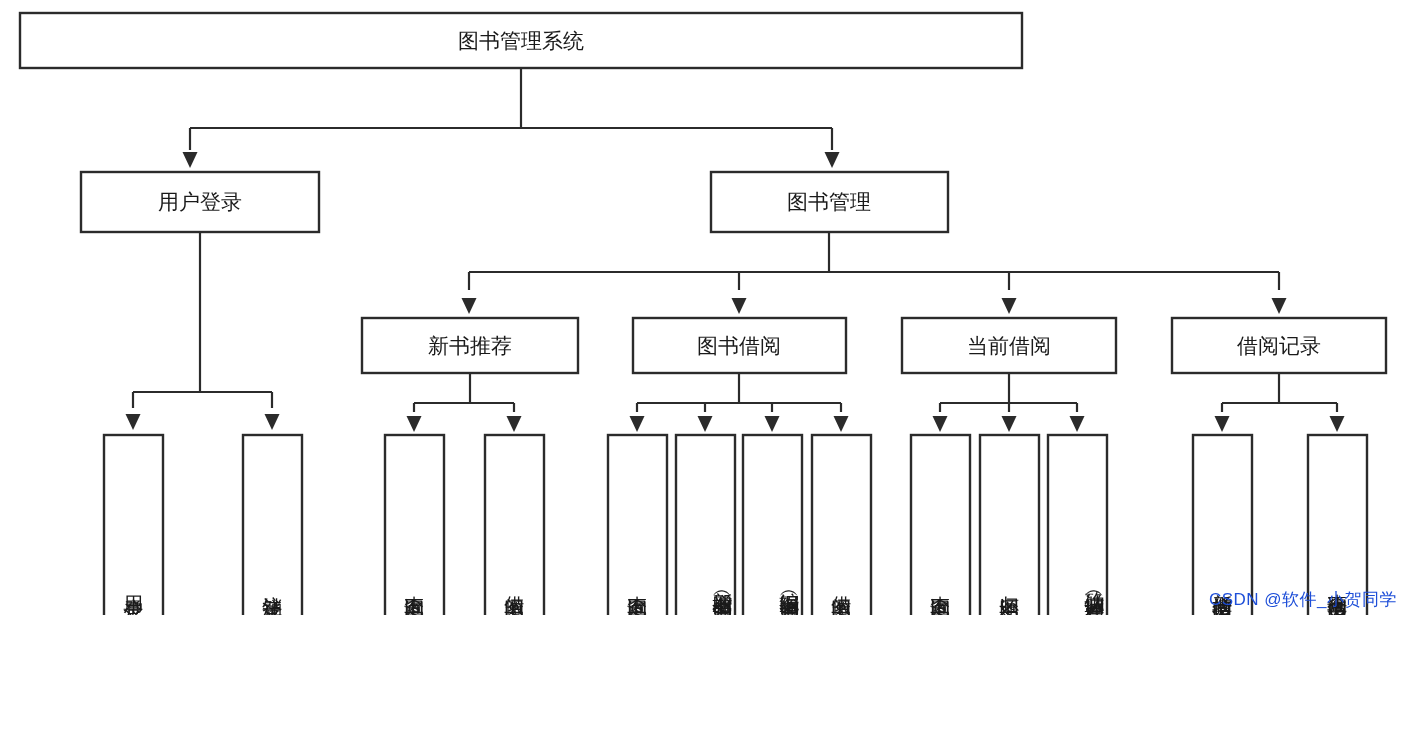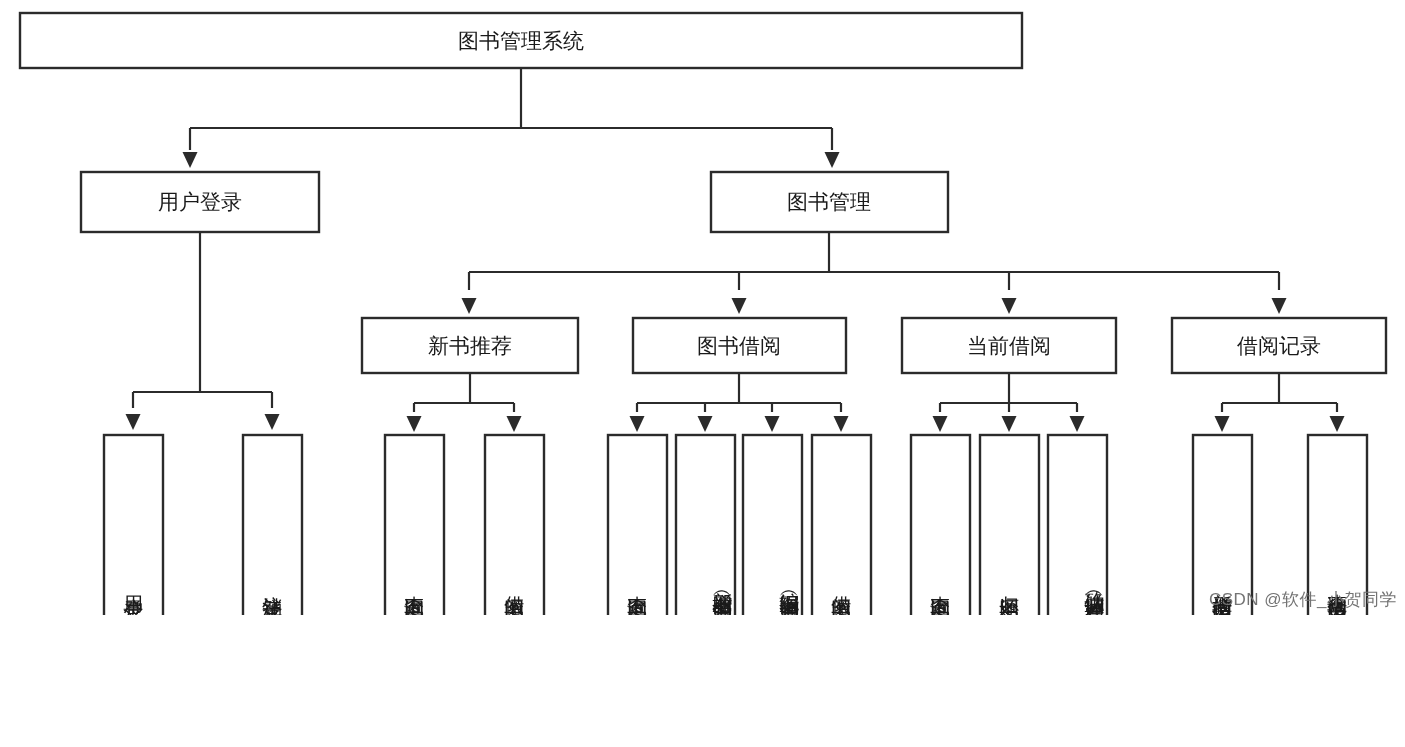--- a/index.html
+++ b/index.html
@@ -60,21 +60,21 @@
     white-space: nowrap;
     pointer-events: none;
     text-align: center;
   }
   .watermark {
     position: absolute;
     right: 8px;
     bottom: 4px;
     font-family: "Liberation Sans", "DejaVu Sans", sans-serif;
     font-size: 17px;
-    color: #737373;
+    color: #1d4ed8;
     letter-spacing: 0.5px;
     white-space: nowrap;
   }
 </style>
 </head>
 <body>
 
 <div id="diagram-root">
 
   <svg class="flow-canvas" viewBox="0 0 1405 747" xmlns="http://www.w3.org/2000/svg">

